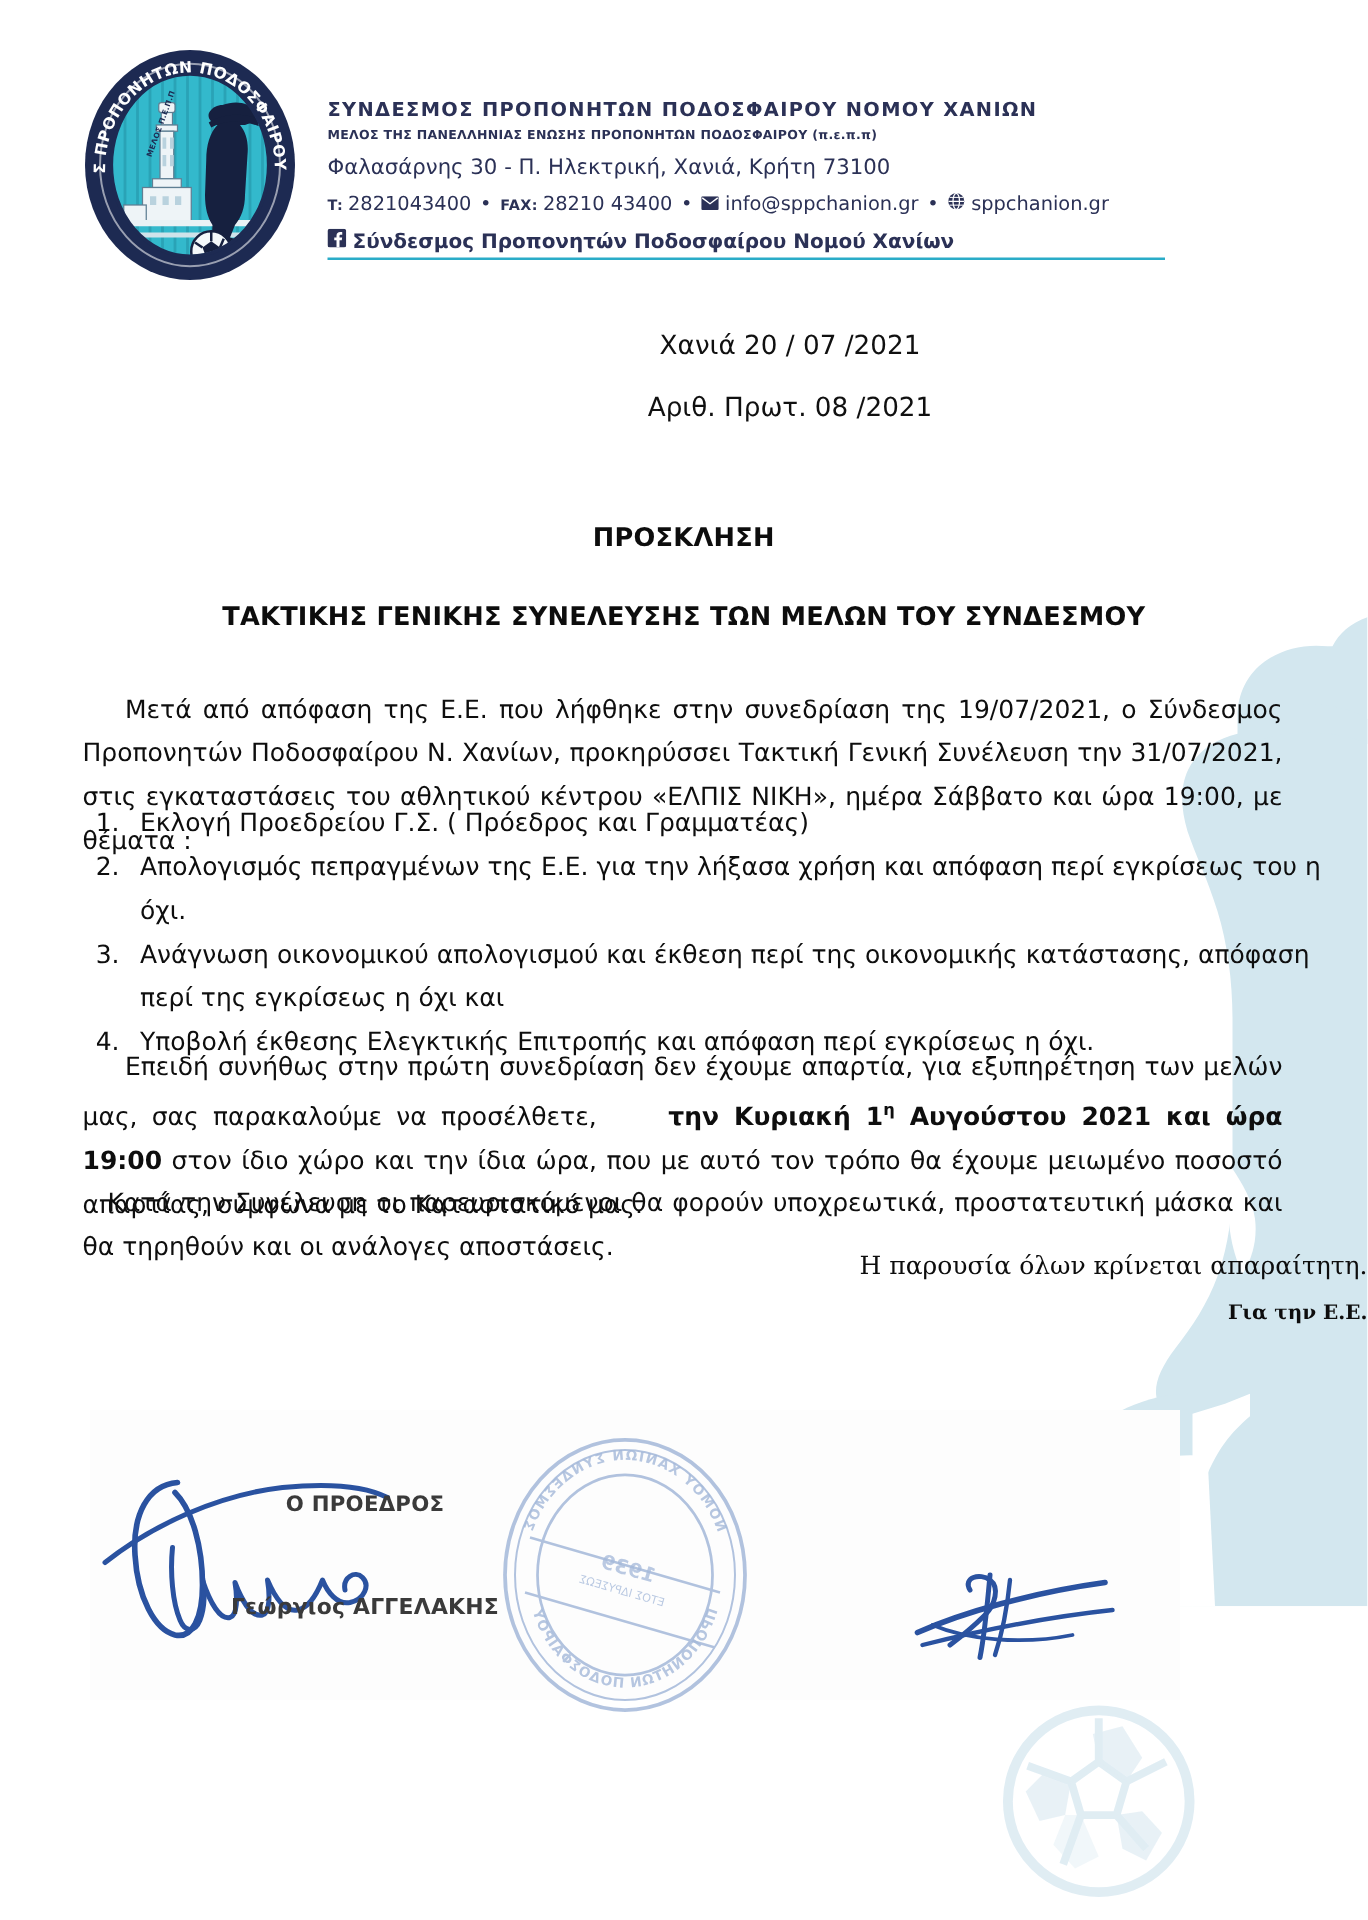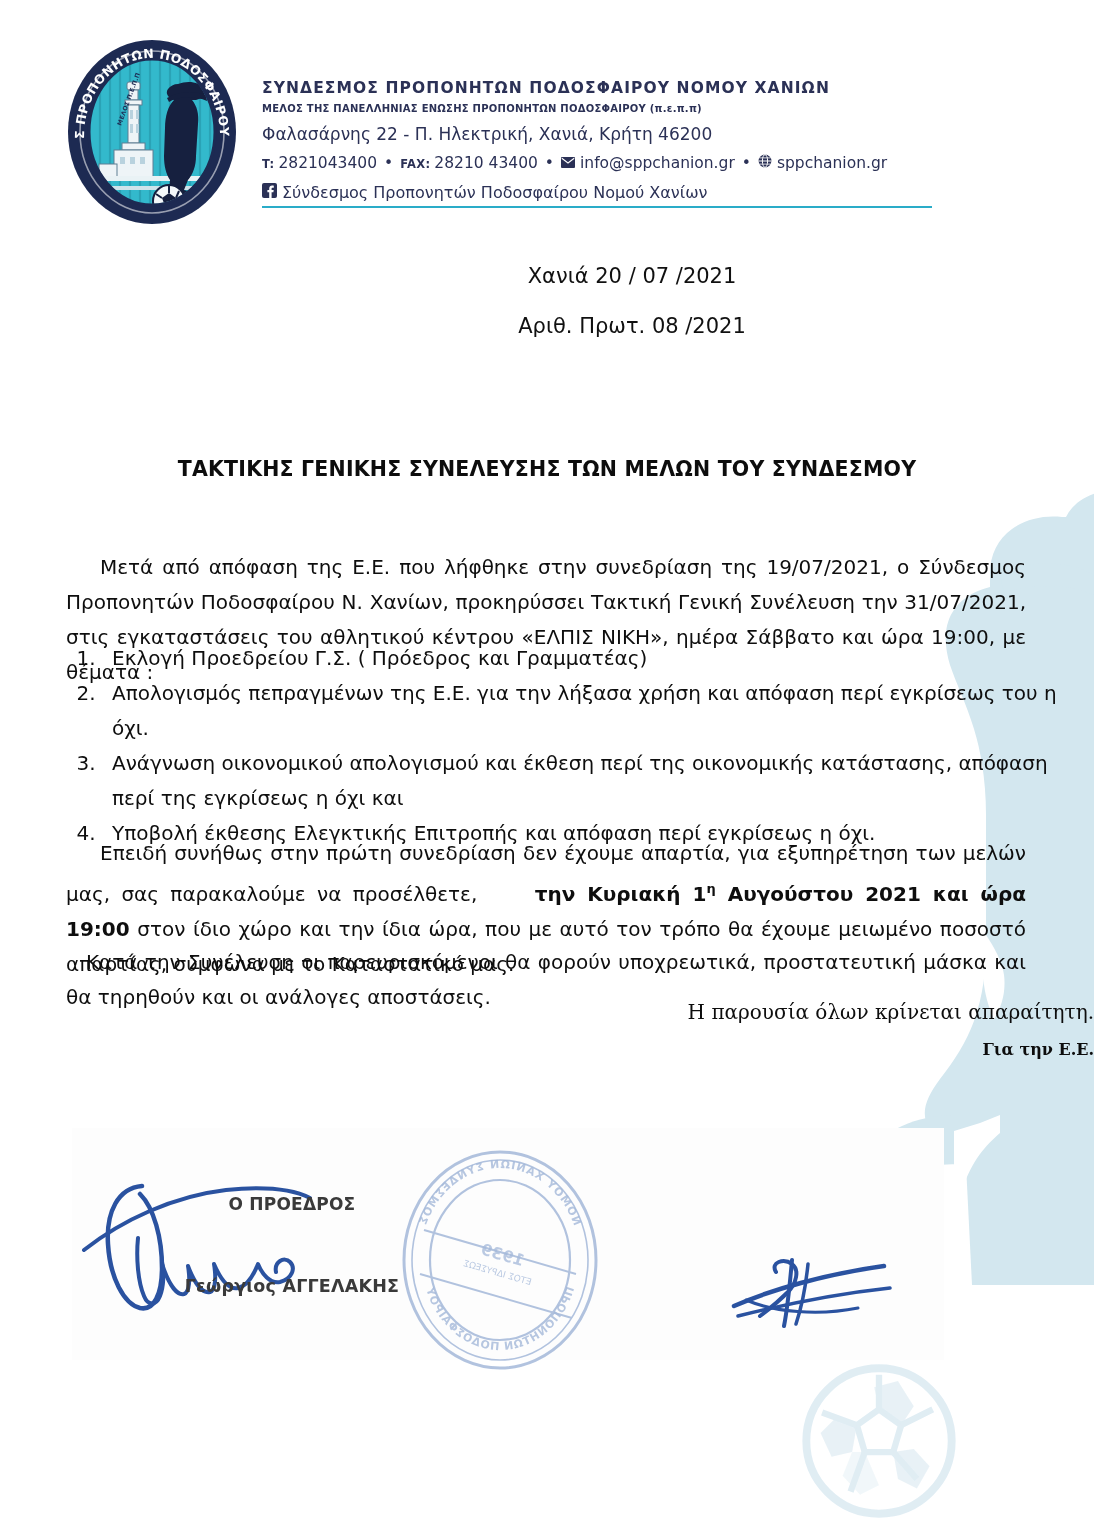--- a/index.html
+++ b/index.html
@@ -92,21 +92,21 @@
     line-height: 1.85;
     white-space: nowrap;
     display: flex;
     align-items: baseline;
     gap: 0;
   }
   .lh-l4 .lbl { font-size: 11.5px; font-weight: 700; letter-spacing:.3px; }
   .lh-l4 .sep { padding: 0 7px; color:#2b3156; }
   .lh-l5 {
     font-size: 16px;
-    font-weight: 400;
+    font-weight: 700;
     line-height: 1.9;
     white-space: nowrap;
     display: flex;
     align-items: center;
   }
   .mini-icon {
     display: inline-block;
     vertical-align: middle;
     margin-right: 5px;
   }
@@ -403,21 +403,21 @@
       <path id="crestArc" d="M 18,98 A 68,78 0 0 1 154,98" fill="none"></path>
       <text font-family="'DejaVu Sans', sans-serif" font-size="12.5" font-weight="700" fill="#ffffff" letter-spacing=".4">
         <textPath href="#crestArc" startOffset="50%" text-anchor="middle">ΣΥΝΔΕΣΜΟΣ ΠΡΟΠΟΝΗΤΩΝ ΠΟΔΟΣΦΑΙΡΟΥ Ν. ΧΑΝΙΩΝ</textPath>
       </text>
       <text x="55" y="88" font-family="'DejaVu Sans', sans-serif" font-size="6" font-weight="700" fill="#1d2a52" transform="rotate(-70 55 88)" letter-spacing=".3">ΜΕΛΟΣ Π.Ε.Π.Π</text>
     </svg>
 
     <div class="lh-text">
       <div class="lh-l1">ΣΥΝΔΕΣΜΟΣ ΠΡΟΠΟΝΗΤΩΝ ΠΟΔΟΣΦΑΙΡΟΥ ΝΟΜΟΥ ΧΑΝΙΩΝ</div>
       <div class="lh-l2">ΜΕΛΟΣ ΤΗΣ ΠΑΝΕΛΛΗΝΙΑΣ ΕΝΩΣΗΣ ΠΡΟΠΟΝΗΤΩΝ ΠΟΔΟΣΦΑΙΡΟΥ  (π.ε.π.π)</div>
-      <div class="lh-l3">Φαλασάρνης 22 - Π. Ηλεκτρική, Χανιά, Κρήτη 46200</div>
+      <div class="lh-l3">Φαλασάρνης 30 - Π. Ηλεκτρική, Χανιά, Κρήτη 73100</div>
 
       <div class="lh-l4">
         <span class="lbl">T:</span>
         <span style="padding-left:4px">2821043400</span>
         <span class="sep">•</span>
         <span class="lbl">FAX:</span>
         <span style="padding-left:4px">28210 43400</span>
         <span class="sep">•</span>
         <span class="mini-icon">
           <svg width="14" height="11" viewBox="0 0 14 11">
@@ -454,20 +454,21 @@
   </div>
 
   <div class="content">
 
     <div class="dateline">
       <div class="row d1">Χανιά  20 / 07 /2021</div>
       <div class="row d2">Αριθ. Πρωτ.  08 /2021</div>
     </div>
 
     <div class="title-block">
+      <div class="t1">ΠΡΟΣΚΛΗΣΗ</div>
       <div class="t2">ΤΑΚΤΙΚΗΣ ΓΕΝΙΚΗΣ ΣΥΝΕΛΕΥΣΗΣ ΤΩΝ ΜΕΛΩΝ ΤΟΥ ΣΥΝΔΕΣΜΟΥ</div>
     </div>
 
     <p class="para p-intro"><span class="indent"></span><span>Μετά από απόφαση της Ε.Ε. που λήφθηκε στην συνεδρίαση της 19/07/2021, ο Σύνδεσμος Προπονητών Ποδοσφαίρου Ν. Χανίων, προκηρύσσει Τακτική Γενική Συνέλευση την 31/07/2021, στις εγκαταστάσεις του αθλητικού κέντρου «ΕΛΠΙΣ ΝΙΚΗ», ημέρα Σάββατο και ώρα 19:00, με θέματα :</span></p>
 
     <ol class="agenda">
       <li>Εκλογή Προεδρείου Γ.Σ. ( Πρόεδρος και Γραμματέας)</li>
       <li>Απολογισμός πεπραγμένων της Ε.Ε. για την λήξασα χρήση και απόφαση περί εγκρίσεως του η όχι.</li>
       <li>Ανάγνωση οικονομικού απολογισμού και έκθεση περί της οικονομικής κατάστασης, απόφαση περί της εγκρίσεως η όχι και</li>
       <li>Υποβολή έκθεσης Ελεγκτικής Επιτροπής και απόφαση περί εγκρίσεως η όχι.</li>

